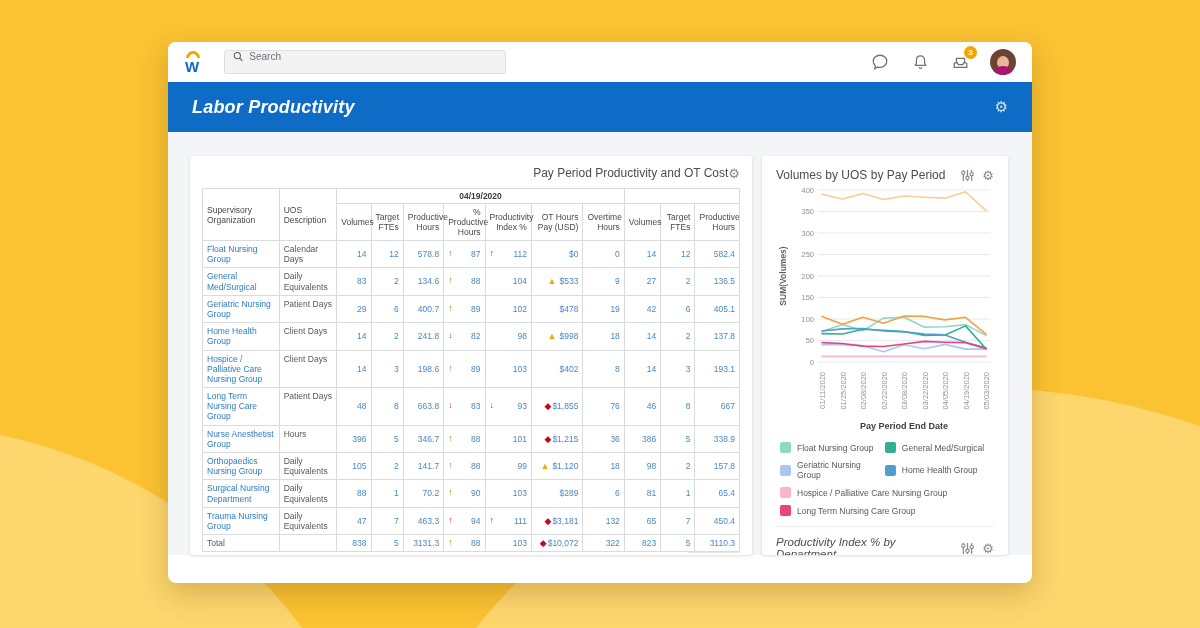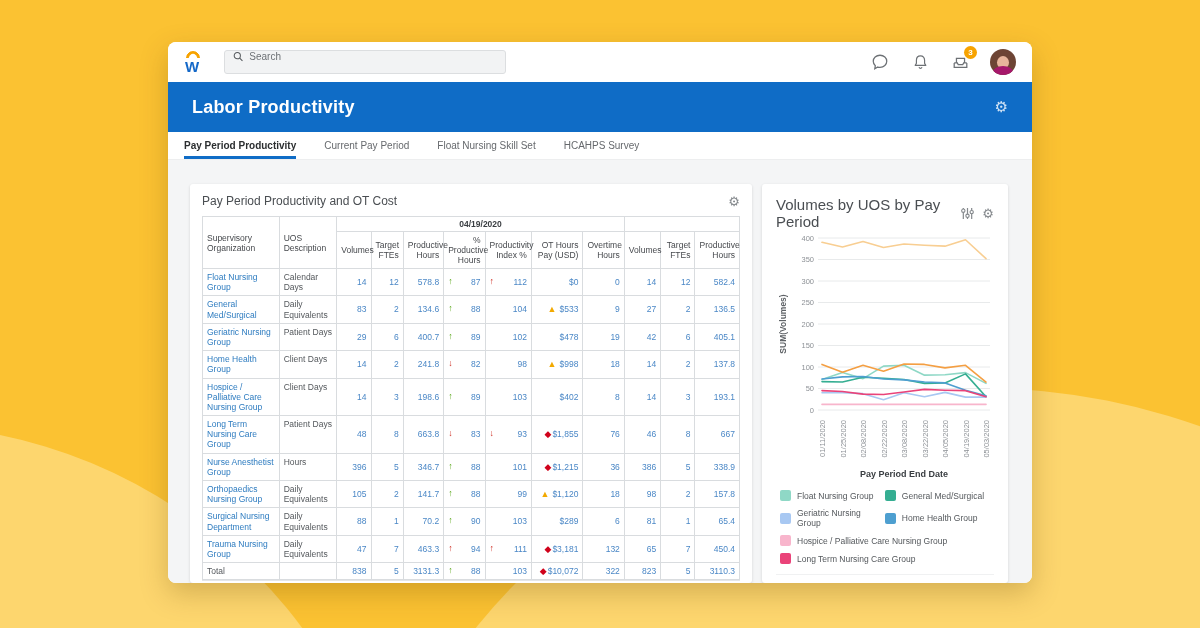--- a/index.html
+++ b/index.html
@@ -33,33 +33,33 @@
   .topicons { margin-left:auto; display:flex; align-items:center; gap:20px; }
   .ticon { position:relative; width:20px; height:20px; display:flex; align-items:center; justify-content:center; }
   .badge { position:absolute; top:-6px; right:-7px; min-width:13px; height:13px; background:#F7A300; color:#fff;
            border-radius:50%; font-size:8px; font-weight:bold; display:flex; align-items:center; justify-content:center; }
   .avatar { width:26px; height:26px; border-radius:50%; overflow:hidden; position:relative; background:#6d4434; }
   .avatar .face { position:absolute; left:7px; top:7px; width:12px; height:13px; border-radius:50%; background:#E8B59B; }
   .avatar .body { position:absolute; left:3px; top:17px; width:20px; height:12px; border-radius:50% 50% 0 0; background:#A6186B; }
 
   
   .appheader { height:50px; background:#0F6CC6; display:flex; align-items:center; padding:0 24px; }
-  .appheader h1 { color:#fff; font-size:18px; font-weight:bold; letter-spacing:.2px; }
+  .appheader h1 { color:#fff; font-size:18px; font-weight:bold; letter-spacing:.2px;font-style:italic; }
   .appheader .gear { margin-left:auto; color:#CFE2F5; font-size:15px; }
 
   
   .tabbar { height:28px; background:#fff; display:flex; align-items:stretch; padding:0 16px; gap:28px;
             border-bottom:1px solid #EDEEEF; }
   .tab { font-size:10px; color:#66696d; display:flex; align-items:center; border-bottom:3px solid transparent;
          padding-top:2px; cursor:default; white-space:nowrap; }
   .tab.active { color:#2b2e30; font-weight:bold; border-bottom-color:#0F6CC6; }
 
   
   .content { height:423px; background:#F4F5F6; padding:24px 22px 0 22px; display:flex; gap:10px; }
-  .card { background:#fff; border-radius:3px; box-shadow:0 1px 3px rgba(0,0,0,.14); overflow:hidden; }
+  .card { background:#fff; border-radius:3px; box-shadow:0 1px 3px rgba(0,0,0,.14); overflow:hidden;align-items:flex-end; }
   .card-title-row { display:flex; align-items:center; }
   .card-title { font-size:12px; color:#4A4E52; }
   .icon-gear { color:#85898d; font-size:13px; line-height:1; }
   .icon-sliders svg { display:block; }
 
   
   .card.table-card { width:562px; height:399px; padding:10px 12px 0 12px; display:flex; flex-direction:column; }
   .table-card .card-title-row { margin-bottom:8px; }
   .table-card .icon-gear { margin-left:auto; }
   table { border-collapse:collapse; table-layout:fixed; width:100%; }
@@ -79,21 +79,21 @@
   .ic-arrow-up-red { color:#CE2E23; font-weight:bold; }
   .ic-arrow-down-red { color:#CE2E23; font-weight:bold; }
   .ic-diamond-red { color:#D0021B; margin-right:1px; }
   .ic-triangle-yellow { color:#F2A900; margin-right:3px; }
   .view-more { margin-top:auto; border-top:1px solid #E4E6E8; text-align:center; font-size:9px; color:#8A8F94;
                padding:7px 0 8px 0; }
 
   
   .card.chart-card { width:246px; height:399px; padding:12px 14px 0 14px; }
   .chart-card .card-title-row { gap:8px; }
-  .chart-card .card-title { flex:1; font-size:15px; }
+  .chart-card .card-title { flex:1; font-size:12px; }
   .legend { display:flex; flex-wrap:wrap; row-gap:7px; margin:4px 0 10px 4px; }
   .legend-item { display:flex; align-items:center; gap:6px; font-size:8.5px; color:#54585C; width:49%; }
   .legend-item.wide { width:100%; }
   .legend-swatch { width:11px; height:11px; border-radius:2px; flex:0 0 auto; }
   .chart2-title-row { display:flex; align-items:center; gap:8px; border-top:1px solid #F0F1F2; padding-top:9px; }
   .chart2-title { flex:1; font-size:11.5px; color:#4A4E52;font-style:italic; }
 </style>
 </head>
 <body>
 
@@ -139,26 +139,20 @@
         <span class="body"></span>
       </div>
     </div>
   </div>
 
   <div class="appheader">
     <h1>Labor Productivity</h1>
     <span class="gear">⚙</span>
   </div>
 
-  <div class="tabbar">
-      <div class="tab active">Pay Period Productivity</div>
-      <div class="tab">Current Pay Period</div>
-      <div class="tab">Float Nursing Skill Set</div>
-      <div class="tab">HCAHPS Survey</div>
-    </div>
 
   <div class="content">
 
     <div class="card table-card">
       <div class="card-title-row">
         <div class="card-title">Pay Period Productivity and OT Cost</div>
         <span class="icon-gear">⚙</span>
       </div>
       <table>
         <colgroup id="tbl-cols">

